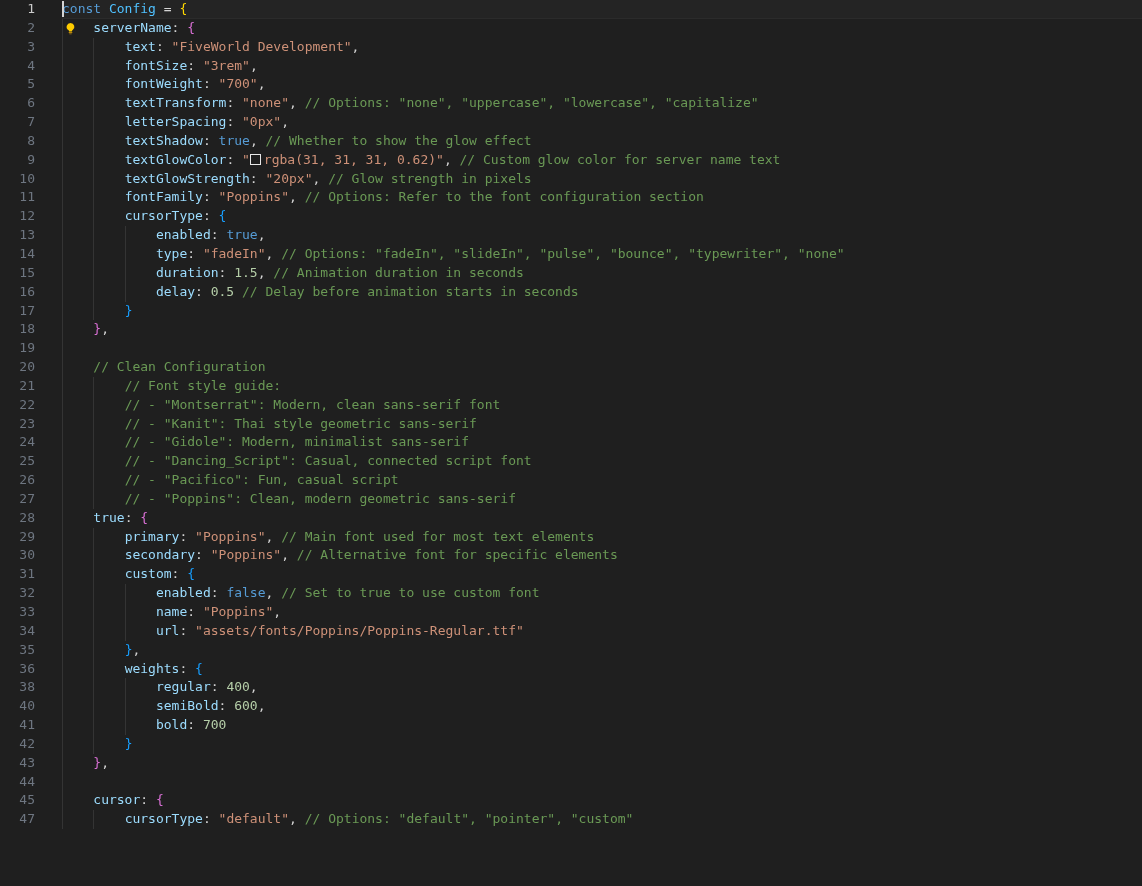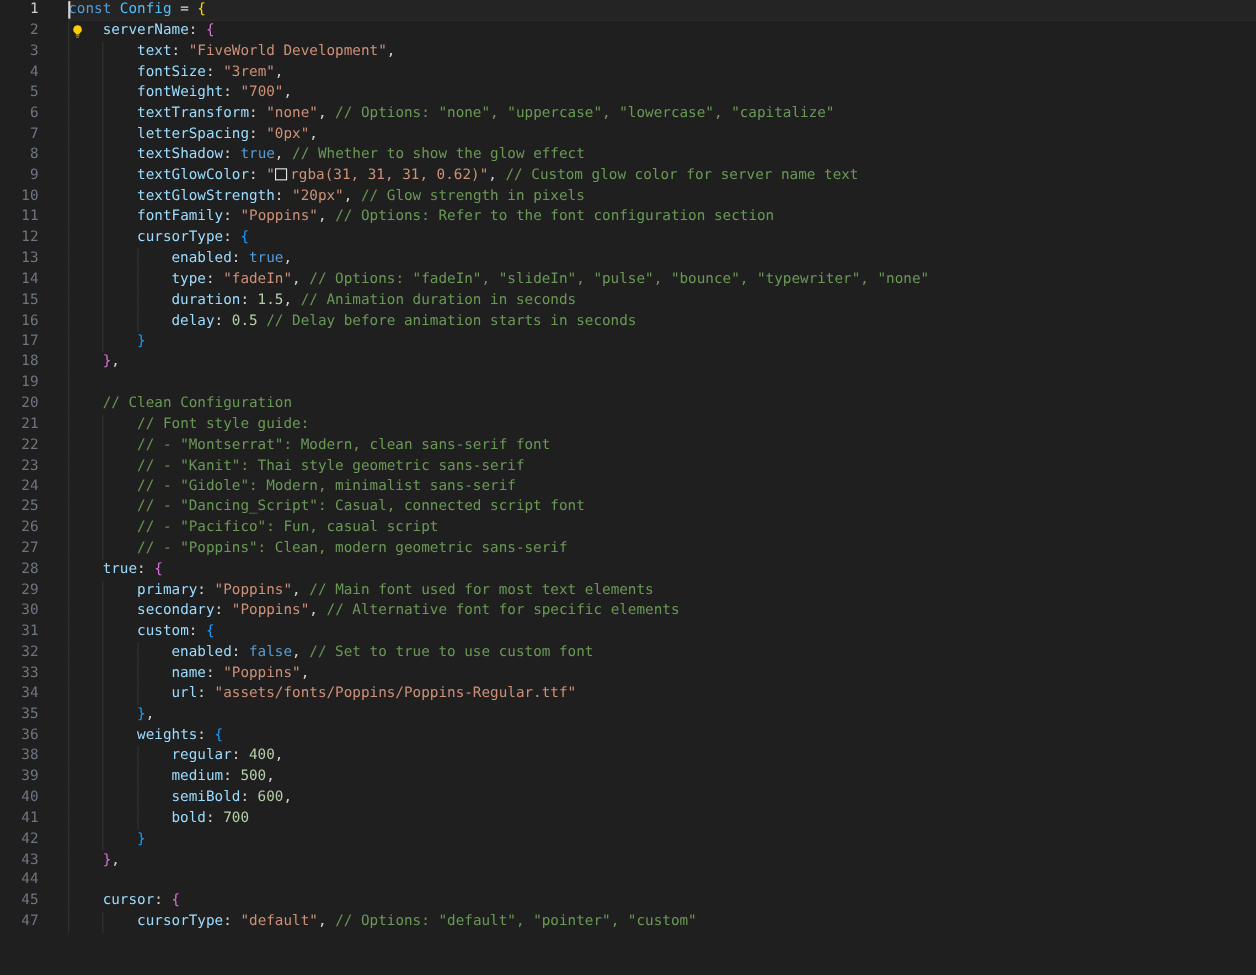--- a/index.html
+++ b/index.html
@@ -206,24 +206,20 @@
       </div>
       <div class="line">
         <div class="gutter">36</div>
         <div class="content"><span class="guide" style="left: 0ch;"></span><span class="guide" style="left: 4ch;"></span><span class="tk-d">        </span><span class="tk-pr">weights</span><span class="tk-d">: </span><span class="tk-b3">{</span></div>
       </div>
       <div class="line">
         <div class="gutter">38</div>
         <div class="content"><span class="guide" style="left: 0ch;"></span><span class="guide" style="left: 4ch;"></span><span class="guide" style="left: 8ch;"></span><span class="tk-d">            </span><span class="tk-pr">regular</span><span class="tk-d">: </span><span class="tk-n">400</span><span class="tk-d">,</span></div>
       </div>
       <div class="line">
-        <div class="gutter">39</div>
-        <div class="content"><span class="guide" style="left: 0ch;"></span><span class="guide" style="left: 4ch;"></span><span class="guide" style="left: 8ch;"></span><span class="tk-d">            </span><span class="tk-pr">medium</span><span class="tk-d">: </span><span class="tk-n">500</span><span class="tk-d">,</span></div>
-      </div>
-      <div class="line">
         <div class="gutter">40</div>
         <div class="content"><span class="guide" style="left: 0ch;"></span><span class="guide" style="left: 4ch;"></span><span class="guide" style="left: 8ch;"></span><span class="tk-d">            </span><span class="tk-pr">semiBold</span><span class="tk-d">: </span><span class="tk-n">600</span><span class="tk-d">,</span></div>
       </div>
       <div class="line">
         <div class="gutter">41</div>
         <div class="content"><span class="guide" style="left: 0ch;"></span><span class="guide" style="left: 4ch;"></span><span class="guide" style="left: 8ch;"></span><span class="tk-d">            </span><span class="tk-pr">bold</span><span class="tk-d">: </span><span class="tk-n">700</span></div>
       </div>
       <div class="line">
         <div class="gutter">42</div>
         <div class="content"><span class="guide" style="left: 0ch;"></span><span class="guide" style="left: 4ch;"></span><span class="tk-d">        </span><span class="tk-b3">}</span></div>

